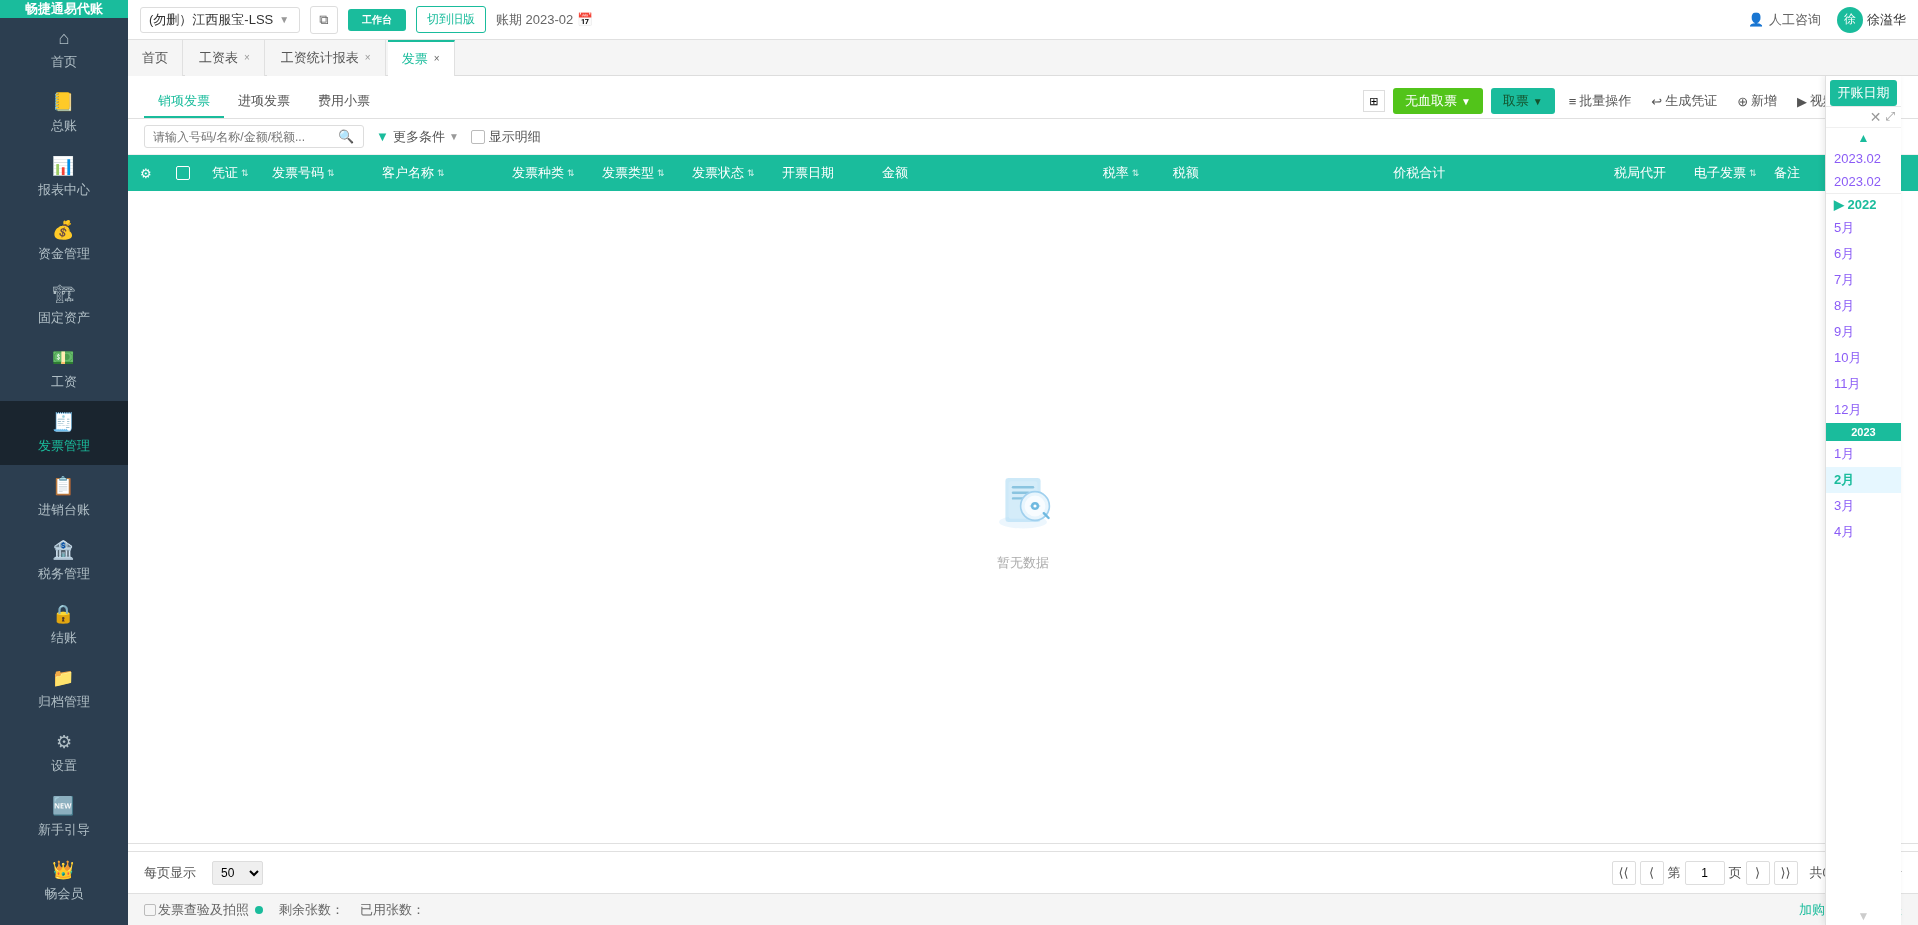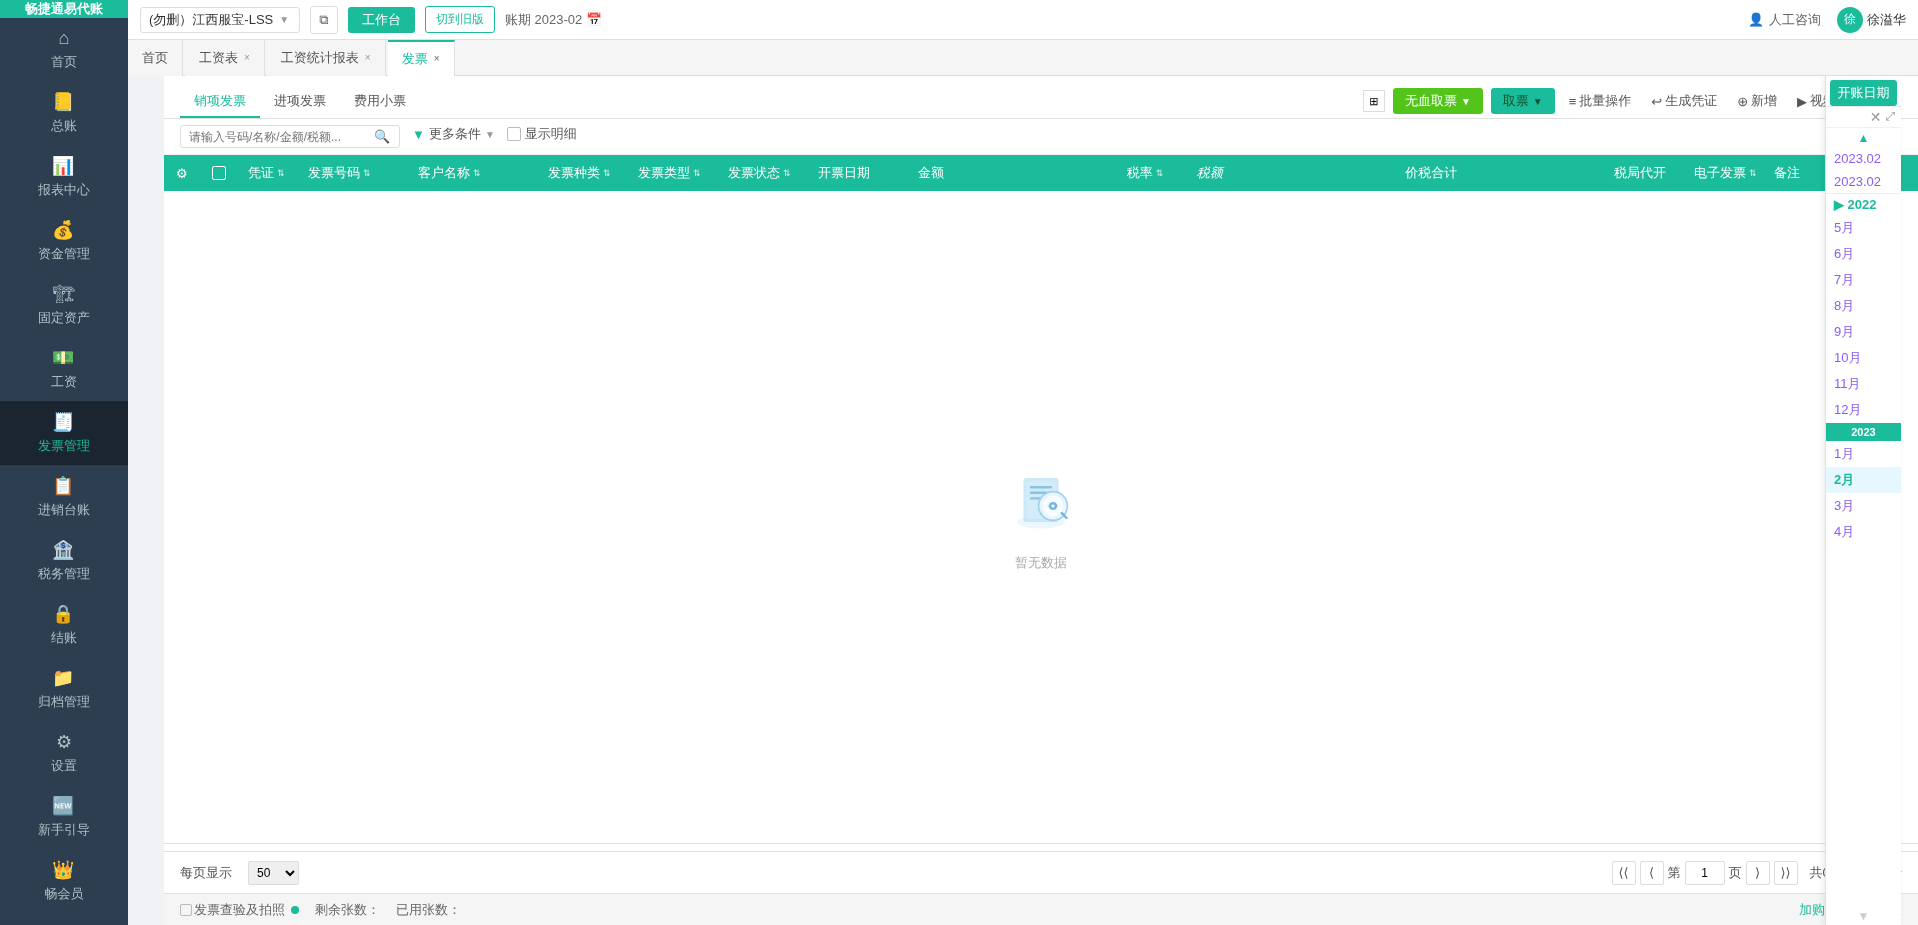--- a/index.html
+++ b/index.html
@@ -15,48 +15,48 @@
     .sidebar-bottom .sidebar-item { font-size: 11px; }
 
     
     .main { flex: 1; display: flex; flex-direction: column; overflow: hidden; }
 
     
     .top-header { height: 40px; background: #fff; display: flex; align-items: center; padding: 0 12px; border-bottom: 1px solid #e0e0e0; gap: 10px; }
     .company-selector { display: flex; align-items: center; gap: 6px; border: 1px solid #ddd; padding: 3px 8px; border-radius: 3px; cursor: pointer; font-size: 12px; color: #333; min-width: 160px; }
     .company-selector .arrow { color: #999; font-size: 10px; }
     .copy-btn { width: 28px; height: 28px; border: 1px solid #ddd; border-radius: 3px; display: flex; align-items: center; justify-content: center; cursor: pointer; color: #666; background: white; }
-    .workbench-btn { background: #1abc9c; color: white; padding: 4px 14px; border-radius: 3px; cursor: pointer; font-size: 13px; }
+    .workbench-btn { background: #1abc9c; color: white; padding: 4px 14px; border-radius: 3px; cursor: pointer; font-size: 10px; font-weight: bold; }
     .switch-btn { border: 1px solid #1abc9c; color: #1abc9c; padding: 4px 10px; border-radius: 3px; cursor: pointer; font-size: 12px; background: white; }
     .period-label { color: #666; font-size: 12px; display: flex; align-items: center; gap: 4px; }
     .header-right { margin-left: auto; display: flex; align-items: center; gap: 16px; color: #666; font-size: 12px; }
     .user-service { display: flex; align-items: center; gap: 4px; cursor: pointer; color: #666; }
     .user-name { display: flex; align-items: center; gap: 4px; cursor: pointer; color: #333; }
     .avatar { width: 26px; height: 26px; border-radius: 50%; background: #1abc9c; color: white; display: flex; align-items: center; justify-content: center; font-size: 12px; }
 
     
     .tab-bar { height: 36px; background: #f5f5f5; display: flex; align-items: center; padding: 0 0 0 0; border-bottom: 1px solid #ddd; gap: 2px; }
     .tab-item { padding: 0 14px; height: 36px; display: flex; align-items: center; cursor: pointer; font-size: 12px; color: #555; border-right: 1px solid #e0e0e0; gap: 6px; background: #f5f5f5; }
     .tab-item.active { background: white; color: #1abc9c; border-top: 2px solid #1abc9c; font-weight: 500; }
     .tab-item .close-x { font-size: 10px; color: #999; cursor: pointer; }
     .tab-item.active .close-x { color: #666; }
 
     
-    .content { flex: 1; background: white; display: flex; flex-direction: column; overflow: hidden; position: relative; margin-left: 36px; }
+    .content { flex: 1; background: white; display: flex; flex-direction: column; overflow: hidden; position: relative; }
 
     
     .sub-tabs { display: flex; align-items: center; padding: 8px 16px 0; border-bottom: 1px solid #e0e0e0; gap: 0; }
     .sub-tab { padding: 6px 14px; cursor: pointer; font-size: 13px; color: #555; border-bottom: 2px solid transparent; margin-bottom: -1px; }
     .sub-tab.active { color: #1abc9c; border-bottom: 2px solid #1abc9c; font-weight: 500; }
     .btn-green { background: #52c41a; color: white; padding: 4px 12px; border-radius: 3px; cursor: pointer; display: flex; align-items: center; gap: 4px; font-size: 12px; }
     .btn-cyan { background: #1abc9c; color: #14532d; padding: 4px 12px; border-radius: 3px; cursor: pointer; display: flex; align-items: center; gap: 4px; font-size: 12px; }
     .btn-text { color: #555; cursor: pointer; font-size: 12px; display: flex; align-items: center; gap: 3px; padding: 4px 6px; }
 
     
-    .filter-bar { display: flex; align-items: flex-start; padding: 6px 16px; gap: 12px; border-bottom: 1px solid #f0f0f0; }
+    .filter-bar { display: flex; align-items: center; padding: 6px 16px; gap: 12px; border-bottom: 1px solid #f0f0f0; }
     .search-input { display: flex; align-items: center; border: 1px solid #ddd; border-radius: 3px; padding: 3px 8px; gap: 6px; width: 220px; }
     .search-input input { border: none; outline: none; font-size: 12px; color: #666; width: 100%; background: transparent; }
     .filter-more { display: flex; align-items: center; gap: 4px; color: #555; cursor: pointer; font-size: 12px; }
     .filter-more .funnel { color: #1abc9c; }
     .show-detail { display: flex; align-items: center; gap: 4px; font-size: 12px; color: #555; cursor: pointer; }
     .checkbox { width: 14px; height: 14px; border: 1px solid #bbb; border-radius: 2px; display: inline-block; }
 
     
     .table-header { background: #1abc9c; color: white; display: flex; align-items: center; height: 36px; padding: 0 8px; font-size: 12px; min-width: 100%; }
     .th-cell { flex: 1; display: flex; align-items: center; gap: 3px; white-space: nowrap; padding: 0 4px; }
@@ -307,21 +307,21 @@
         <div class="th-cell" style="flex:0 0 100px;">
           <span>开票日期</span>
         </div>
         <div class="th-cell" style="flex:1;">
           <span>金额</span>
         </div>
         <div class="th-cell" style="flex:0 0 70px;">
           <span>税率</span>
           <span class="sort-icon">⇅</span>
         </div>
-        <div class="th-cell" style="flex:1;font-style:italic;">
+        <div class="th-cell" style="flex:1;">
           <span>税额</span>
         </div>
         <div class="th-cell" style="flex:1;">
           <span>价税合计</span>
         </div>
         <div class="th-cell" style="flex:0 0 80px;">
           <span>税局代开</span>
         </div>
         <div class="th-cell" style="flex:0 0 80px;">
           <span>电子发票</span>

